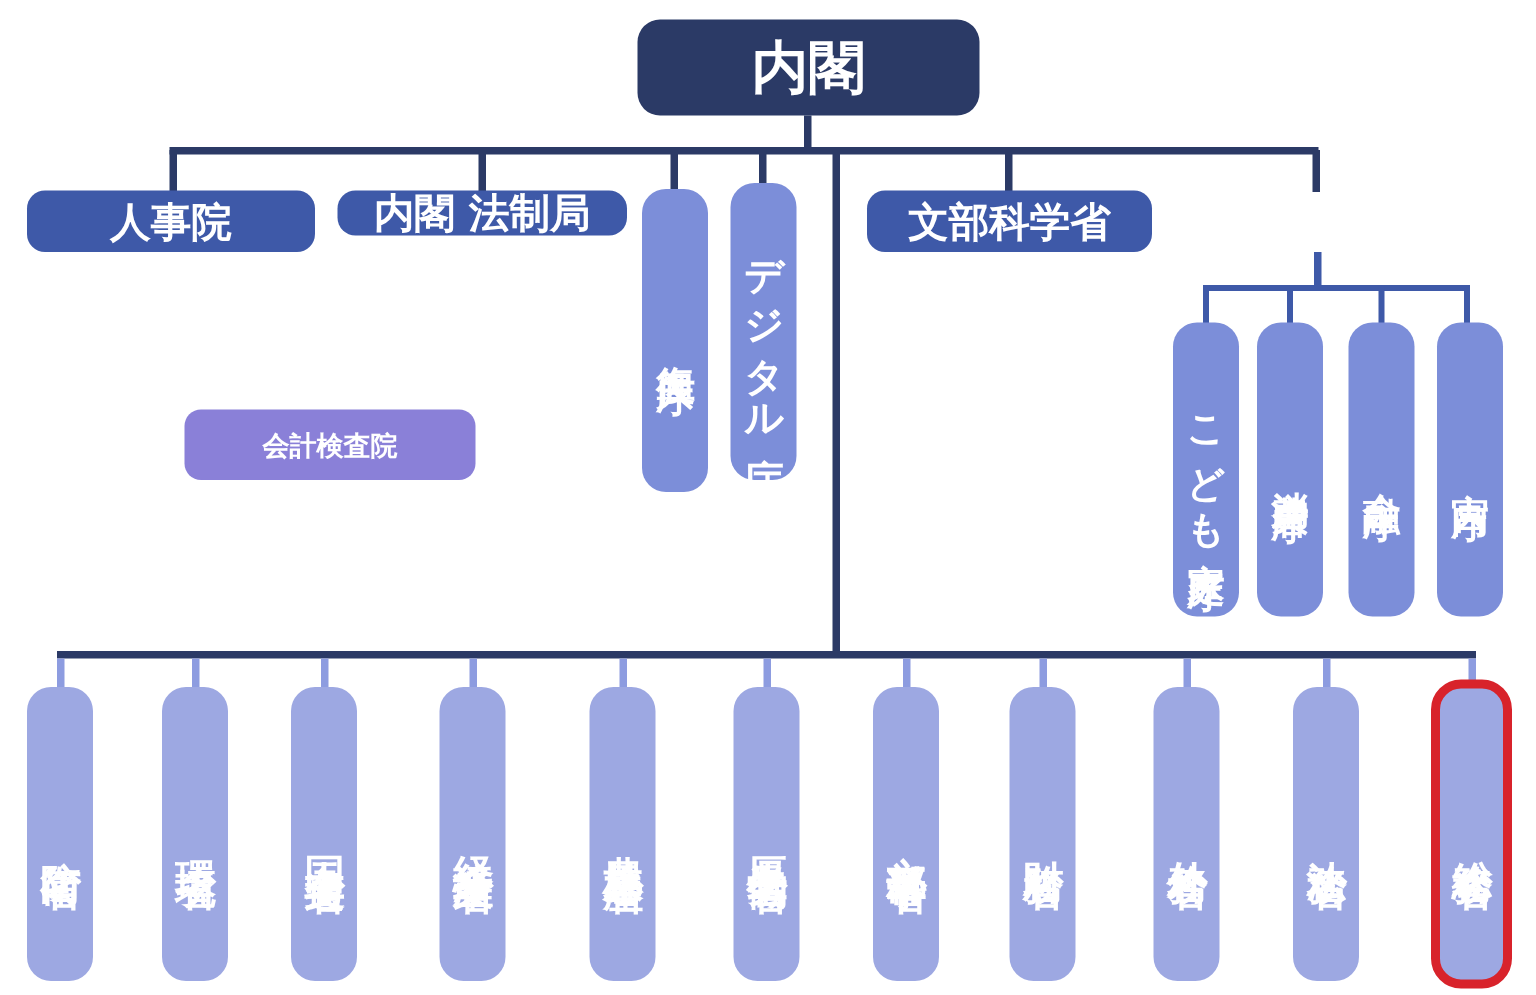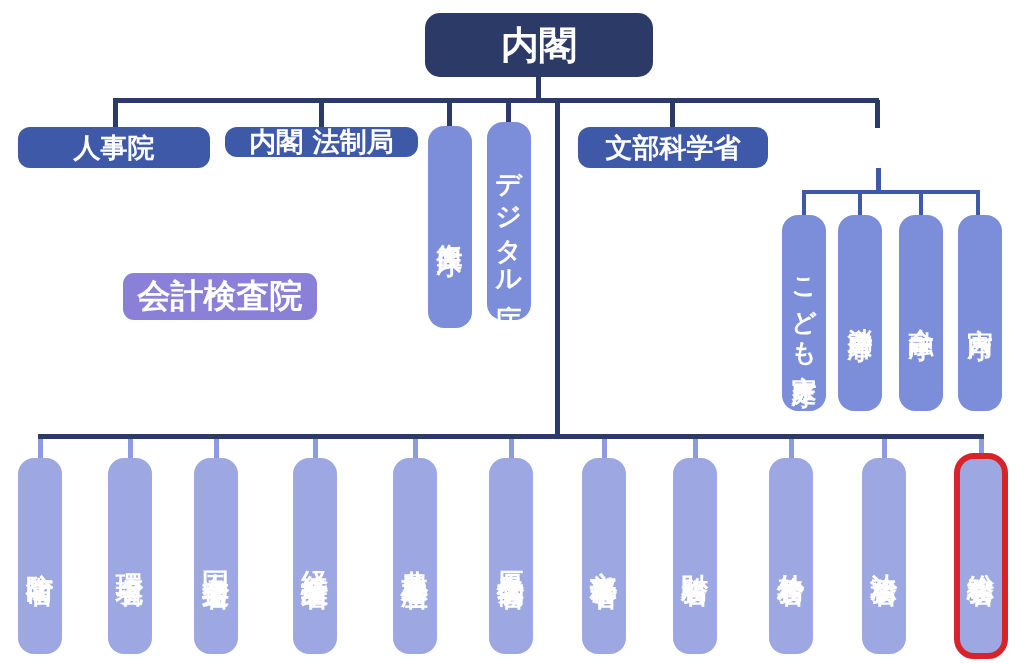--- a/index.html
+++ b/index.html
@@ -44,21 +44,21 @@
 
   
   .n-jinjiin  {left:18px; top:127px;width:192px;height:41px;font-size:27px;}
   .n-hosei    {left:225px;top:127px;width:193px;height:30px;font-size:27px;}
   .n-kanbo    {left:578px;top:127px;width:190px;height:41px;font-size:27px;}
   .n-naikakufu{left:783px;top:127px;width:190px;height:41px;font-size:27px;}
   .n-fukko    {left:428px;top:126px;width:44px;height:202px;font-size:26px;}
   .n-digital  {left:487px;top:122px;width:44px;height:198px;font-size:26px;}
 
   
-  .n-kaikei{left:123px;top:273px;width:194px;height:47px;font-size:33px;border-radius:11px;}
+  .n-kaikei{left:123px;top:273px;width:194px;height:47px;font-size:18px;border-radius:11px;}
 
   
   .s-stub {left:876px;top:168px;width:5px;height:24px;}
   .s-hline{left:802px;top:190px;width:178px;height:4px;}
   .s-d1{left:802px;top:190px;width:4px;height:26px;}
   .s-d2{left:858px;top:190px;width:4px;height:26px;}
   .s-d3{left:919px;top:190px;width:4px;height:26px;}
   .s-d4{left:976px;top:190px;width:4px;height:26px;}
   .n-kodomo  {left:782px;top:215px;width:44px;height:196px;font-size:25px;}
   .n-shohisha{left:838px;top:215px;width:44px;height:196px;font-size:25px;}

